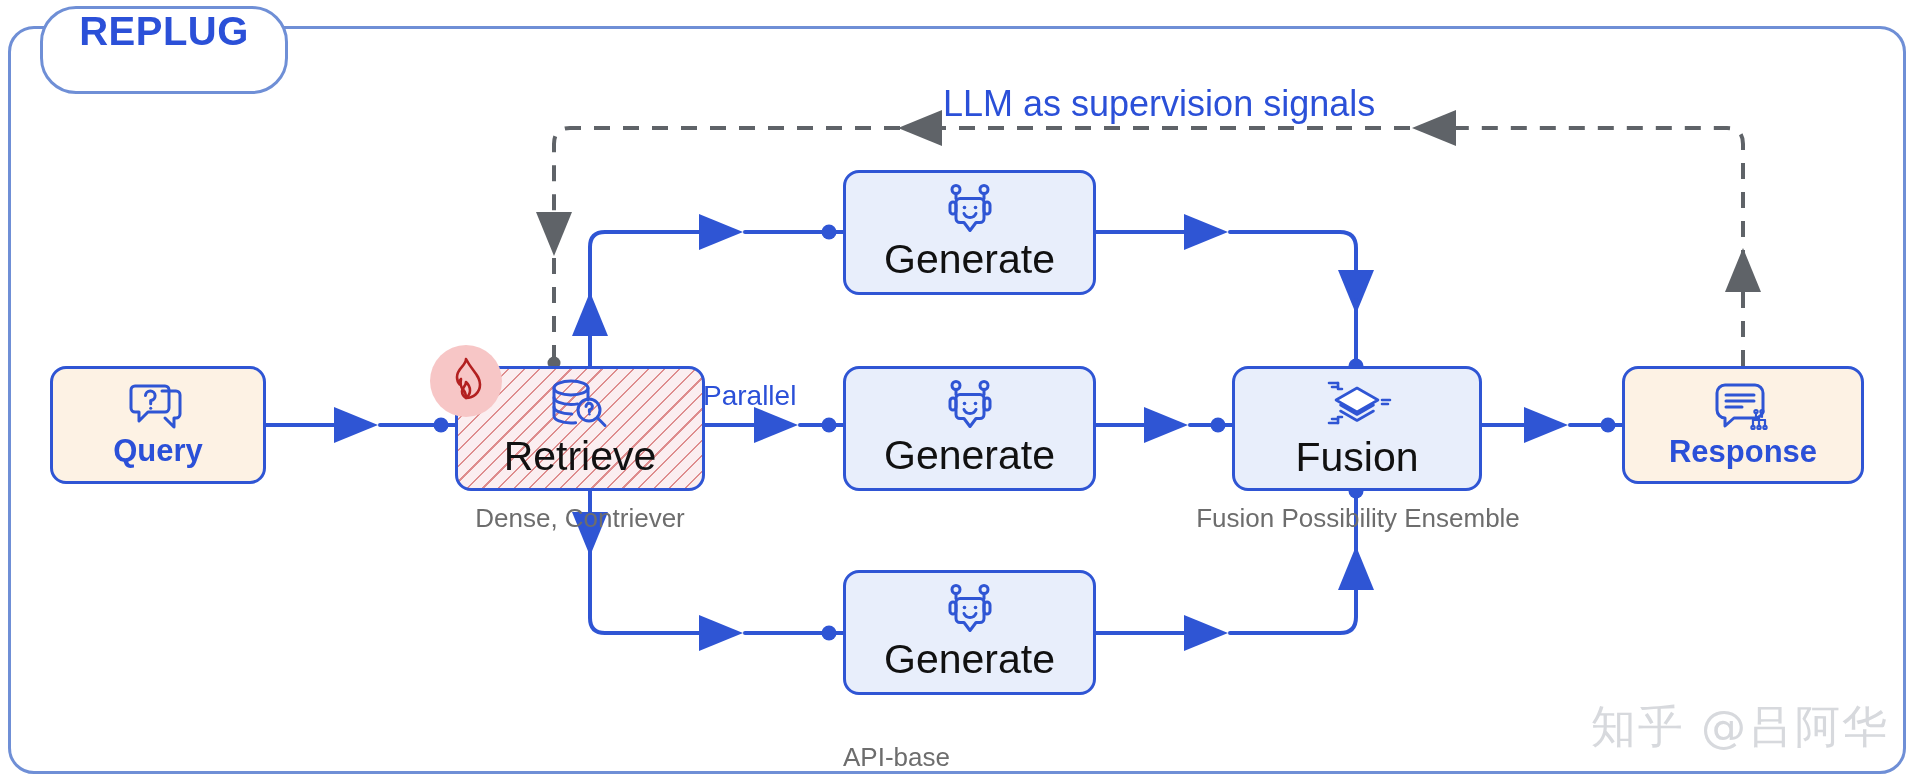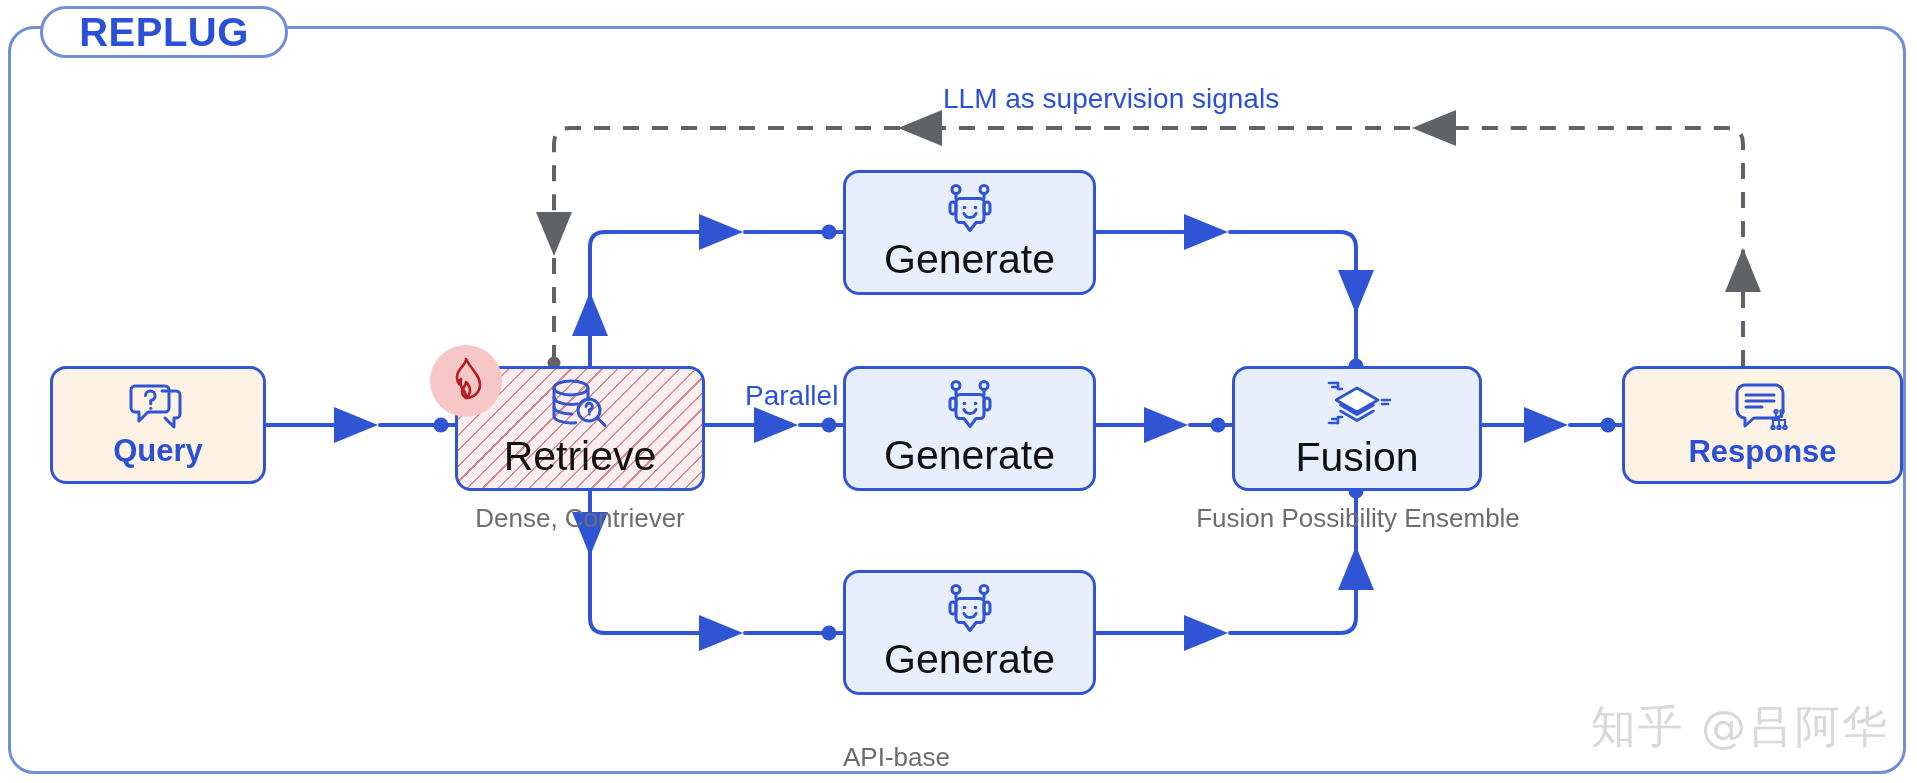--- a/index.html
+++ b/index.html
@@ -20,25 +20,25 @@
     position: absolute;
     left: 8px; top: 26px;
     width: 1898px; height: 748px;
     border: 3px solid #6f8fd6;
     border-radius: 26px;
     background: transparent;
   }
   .title-badge {
     position: absolute;
     left: 40px; top: 6px;
-    width: 248px; height: 52px;
+    width: 248px; height: 88px;
     border: 3px solid #6f8fd6;
     border-radius: 36px;
     background: #ffffff;
-    display: flex; align-items: center; justify-content: center;
+    display: flex; justify-content: center;
     z-index: 6;
   }
   .title-badge span {
     font-size: 40px;
     font-weight: bold;
     color: #2b50d8;
     letter-spacing: 0.5px;
   }
 
   
@@ -81,21 +81,21 @@
        rgba(0,0,0,0) 11px);
   }
 
   
   #node-query    { left: 50px;   top: 366px; width: 216px; height: 118px; }
   #node-retrieve { left: 455px;  top: 366px; width: 250px; height: 125px; }
   #node-gen-top  { left: 843px;  top: 170px; width: 253px; height: 125px; }
   #node-gen-mid  { left: 843px;  top: 366px; width: 253px; height: 125px; }
   #node-gen-bot  { left: 843px;  top: 570px; width: 253px; height: 125px; }
   #node-fusion   { left: 1232px; top: 366px; width: 250px; height: 125px; }
-  #node-response { left: 1622px; top: 366px; width: 281px; height: 118px; text-align: center; }
+  #node-response { left: 1622px; top: 366px; width: 242px; height: 118px; text-align: center; }
 
   
   .flame-badge {
     position: absolute;
     left: 430px; top: 345px;
     width: 72px; height: 72px;
     border-radius: 50%;
     background: #f7c6c6;
     display: flex; align-items: center; justify-content: center;
     z-index: 5;
@@ -113,22 +113,22 @@
   #cap-fusion   { left: 1133px; top: 503px; width: 450px; text-align: center; }
   #cap-apibase  { left: 843px;  top: 742px; width: 253px; }
 
   
   .edge-label {
     position: absolute;
     color: #2b50d8;
     white-space: nowrap;
     z-index: 4;
   }
-  #lbl-supervision { left: 943px; top: 83px; font-size: 28px; }
-  #lbl-parallel    { left: 745px; top: 380px; font-size: 28px; }
+  #lbl-supervision { left: 943px; top: 83px; font-size: 36px; }
+  #lbl-parallel    { left: 703px; top: 380px; font-size: 28px; }
 
   
   .watermark {
     position: absolute;
     right: 28px; bottom: 26px;
     font-size: 45px;
     color: #d7d9dd;
     letter-spacing: 2px;
     white-space: nowrap;
     z-index: 4;

